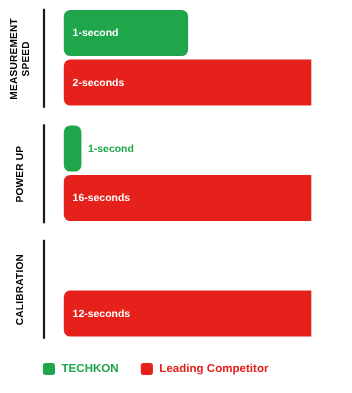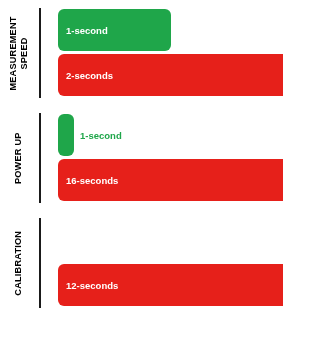--- a/index.html
+++ b/index.html
@@ -183,14 +183,24 @@
     <div class="axis-line"></div>
     <div class="bars">
       <div class="bar-row" style="top:46px;">
         <div class="bar red" style="width:233px;">
           <span class="bar-label-inside">12-seconds</span>
         </div>
       </div>
     </div>
   </div>
 
+  <div id="legend">
+    <div class="legend-item">
+      <span class="legend-swatch" style="background:#1fa64a;"></span>
+      <span class="legend-label green-text">TECHKON</span>
+    </div>
+    <div class="legend-item">
+      <span class="legend-swatch" style="background:#e6201a;"></span>
+      <span class="legend-label red-text">Leading Competitor</span>
+    </div>
+  </div>
 
 </div>
 
 </body></html>

